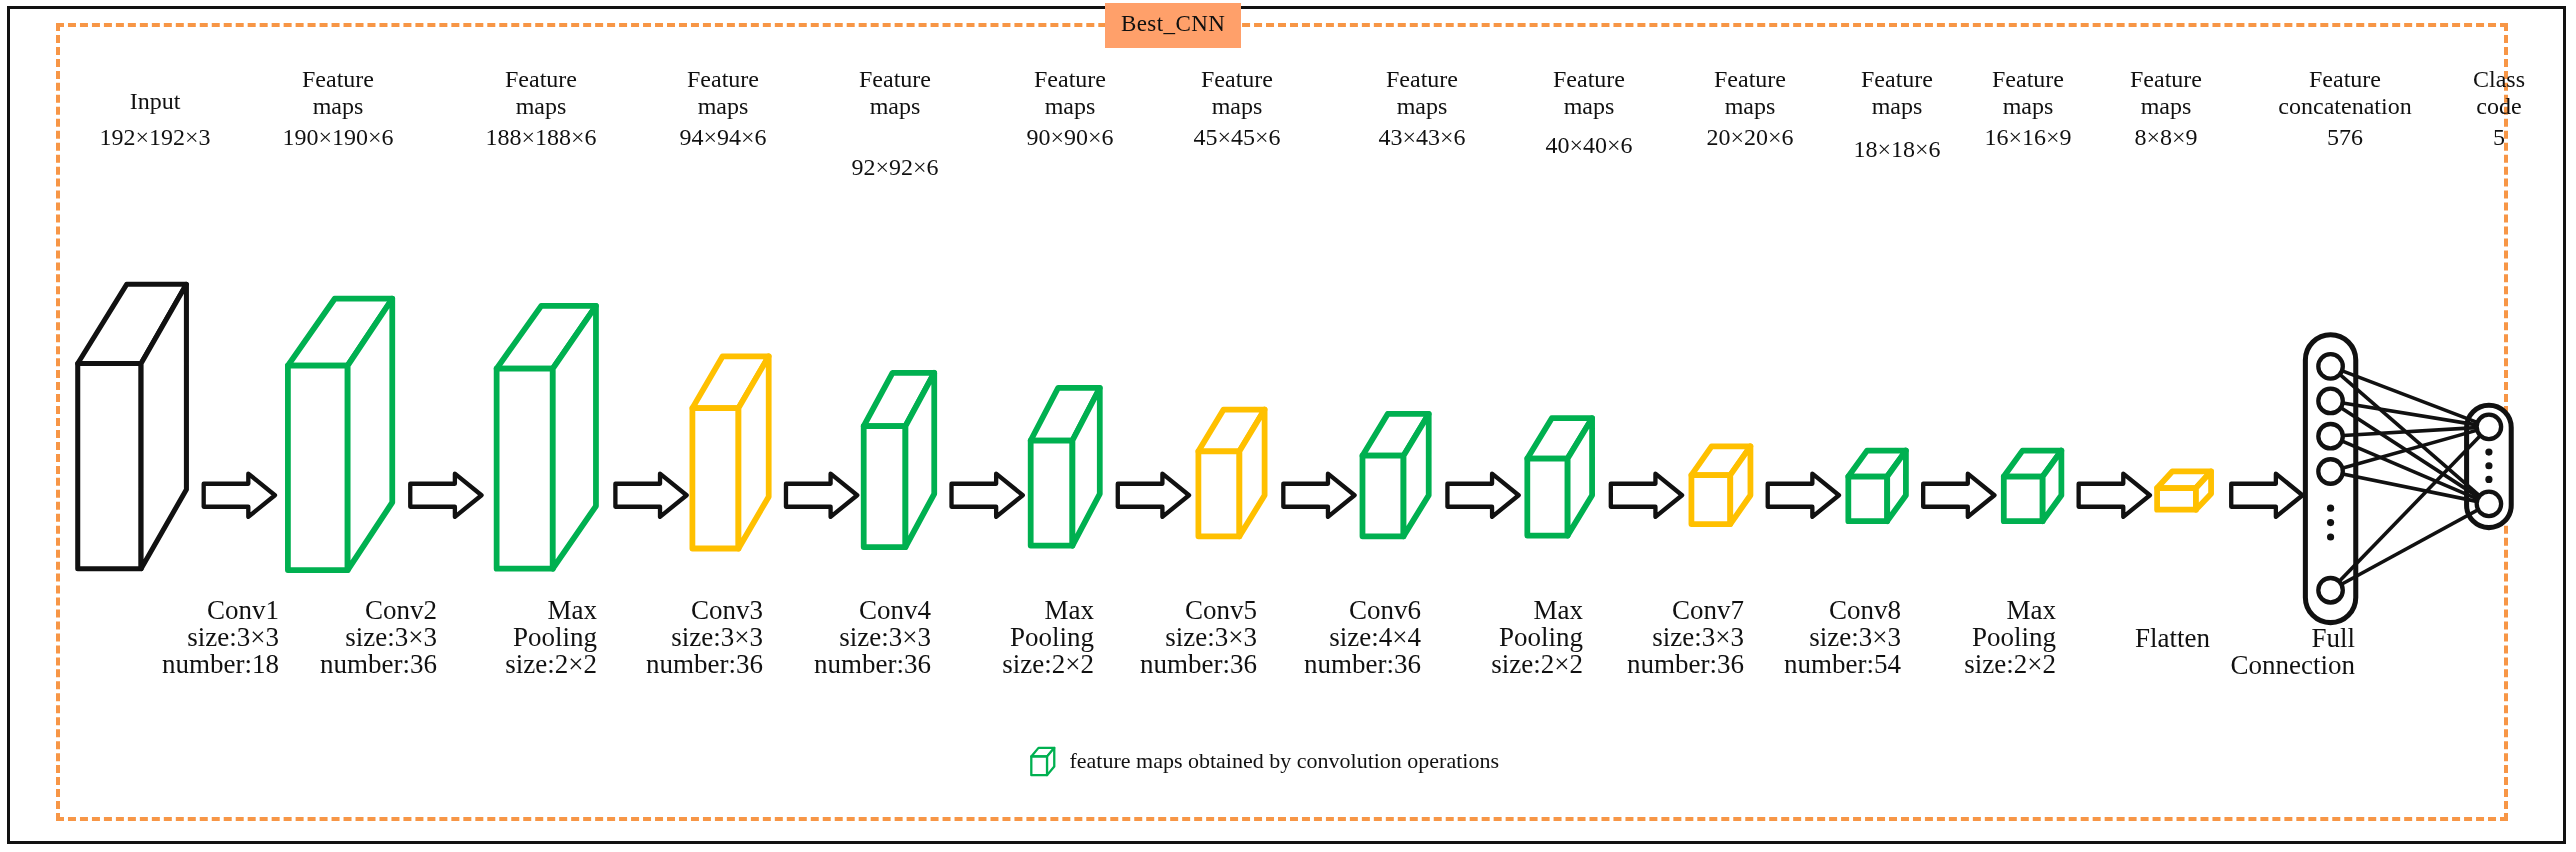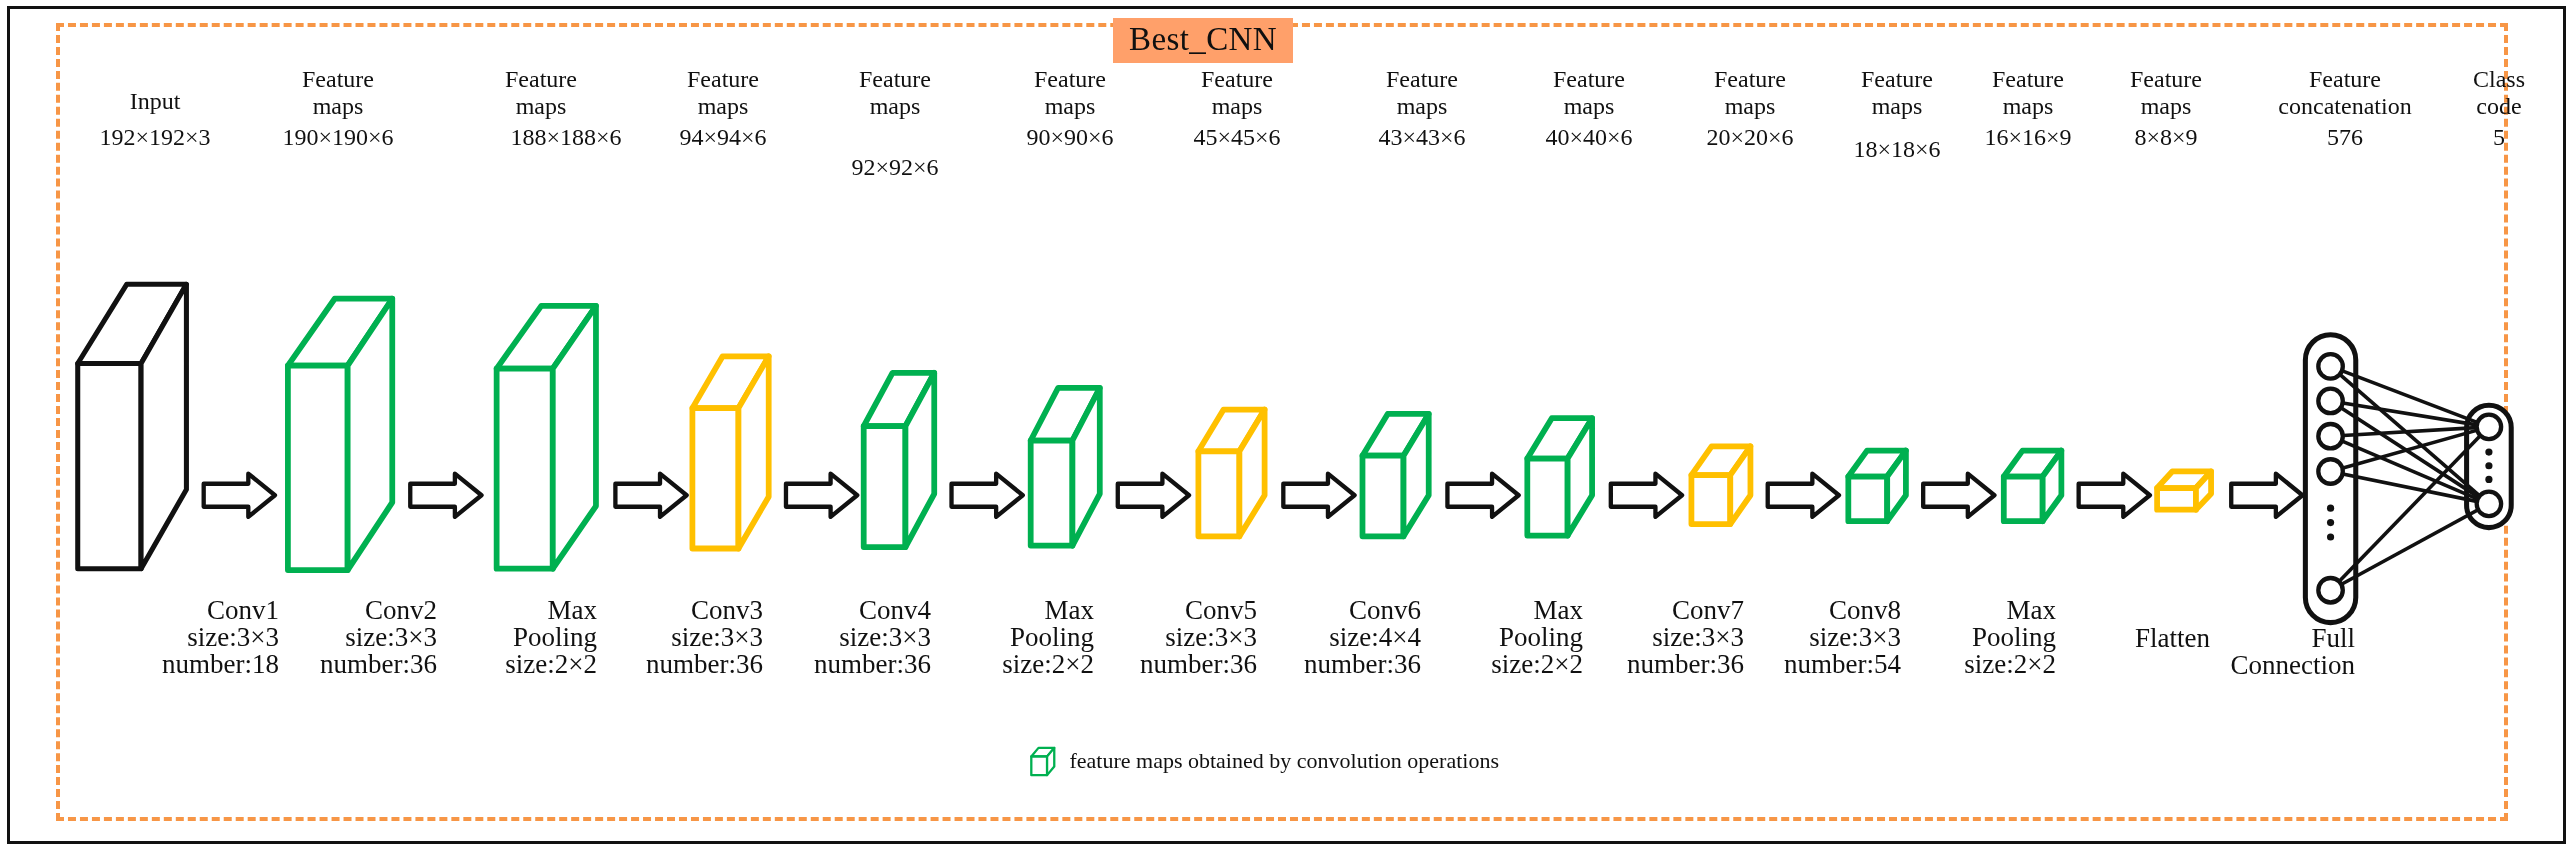--- a/index.html
+++ b/index.html
@@ -32,30 +32,29 @@
     top: 23px;
     width: 2452px;
     height: 798px;
     box-sizing: border-box;
     border: 4.3px dashed #F79646;
   }
   
   #title-badge {
     position: absolute;
     left: 1105px;
-    top: 18px;
+    top: 3px;
     padding: 2.9px 16px 5.8px 16px;
     background: #FFA06A;
     color: #101010;
-    font-size: 33px;
+    font-size: 23px;
     line-height: 36px;
     letter-spacing: 0.4px;
     white-space: nowrap;
     z-index: 6;
-    margin-left: 8px;
   }
 
   
   .txt {
     position: absolute;
     text-align: center;
     color: #111111;
     white-space: nowrap;
   }
   .toplabel {
@@ -352,27 +351,27 @@
         <div>concatenation</div>
       </div>
       <div class="txt toplabel" style="left: 2391px; top: 66px; width: 216px;">
         <div>Class</div>
         <div>code</div>
       </div>
     </div>
   <div id="dim-label-row">
       <div class="txt dimlabel" style="left: 47px; top: 124px; width: 216px;">192×192×3</div>
       <div class="txt dimlabel" style="left: 230px; top: 124px; width: 216px;">190×190×6</div>
-      <div class="txt dimlabel" style="left: 458px; top: 124px; width: 216px;">188×188×6</div>
+      <div class="txt dimlabel" style="left: 433px; top: 124px; width: 216px;">188×188×6</div>
       <div class="txt dimlabel" style="left: 615px; top: 124px; width: 216px;">94×94×6</div>
       <div class="txt dimlabel" style="left: 787px; top: 124px; width: 216px; margin-top: 30px;">92×92×6</div>
       <div class="txt dimlabel" style="left: 962px; top: 124px; width: 216px;">90×90×6</div>
       <div class="txt dimlabel" style="left: 1129px; top: 124px; width: 216px;">45×45×6</div>
       <div class="txt dimlabel" style="left: 1314px; top: 124px; width: 216px;">43×43×6</div>
-      <div class="txt dimlabel" style="left: 1481px; top: 124px; width: 216px;">40×40×6</div>
+      <div class="txt dimlabel" style="left: 1481px; top: 132px; width: 216px;">40×40×6</div>
       <div class="txt dimlabel" style="left: 1642px; top: 124px; width: 216px;">20×20×6</div>
       <div class="txt dimlabel" style="left: 1789px; top: 124px; width: 216px; margin-top: 12px;">18×18×6</div>
       <div class="txt dimlabel" style="left: 1920px; top: 124px; width: 216px;">16×16×9</div>
       <div class="txt dimlabel" style="left: 2058px; top: 124px; width: 216px;">8×8×9</div>
       <div class="txt dimlabel" style="left: 2237px; top: 124px; width: 216px;">576</div>
       <div class="txt dimlabel" style="left: 2391px; top: 124px; width: 216px;">5</div>
     </div>
   <div id="bottom-label-row">
       <div class="txt botlabel" style="left: 92px; top: 597px; width: 187px;">
         <div>Conv1</div>

